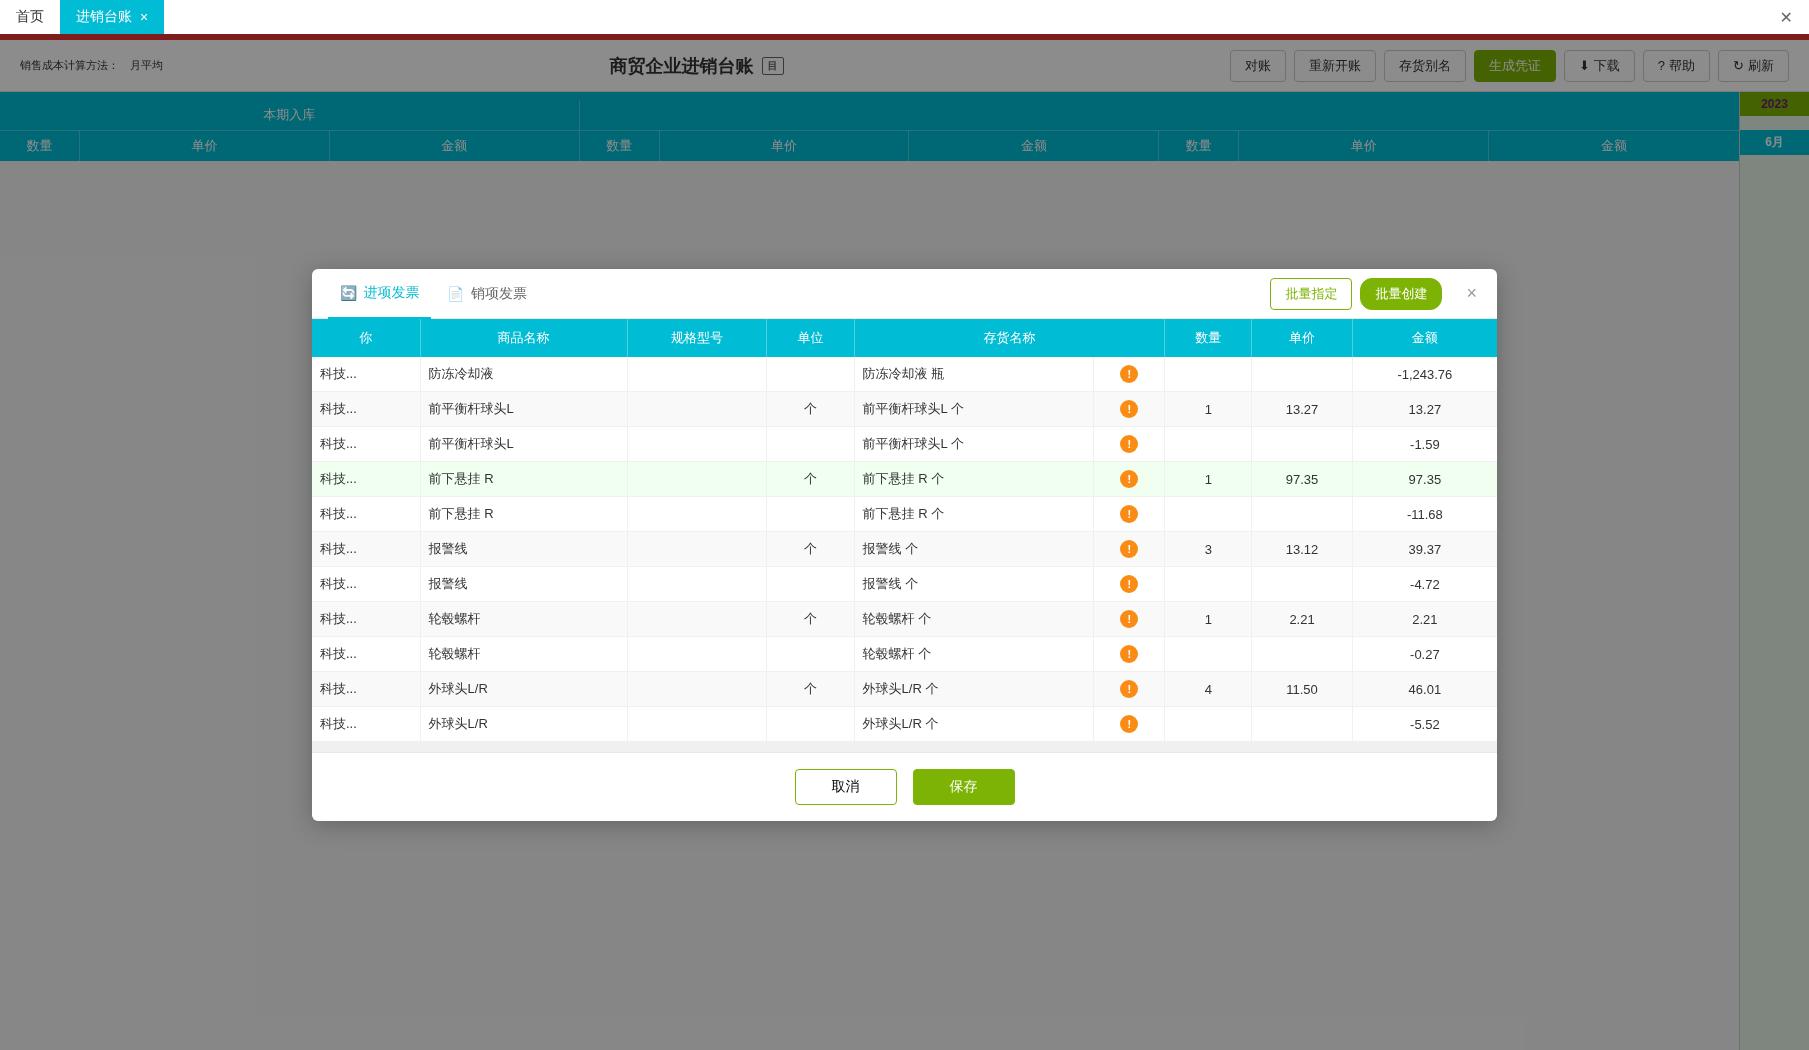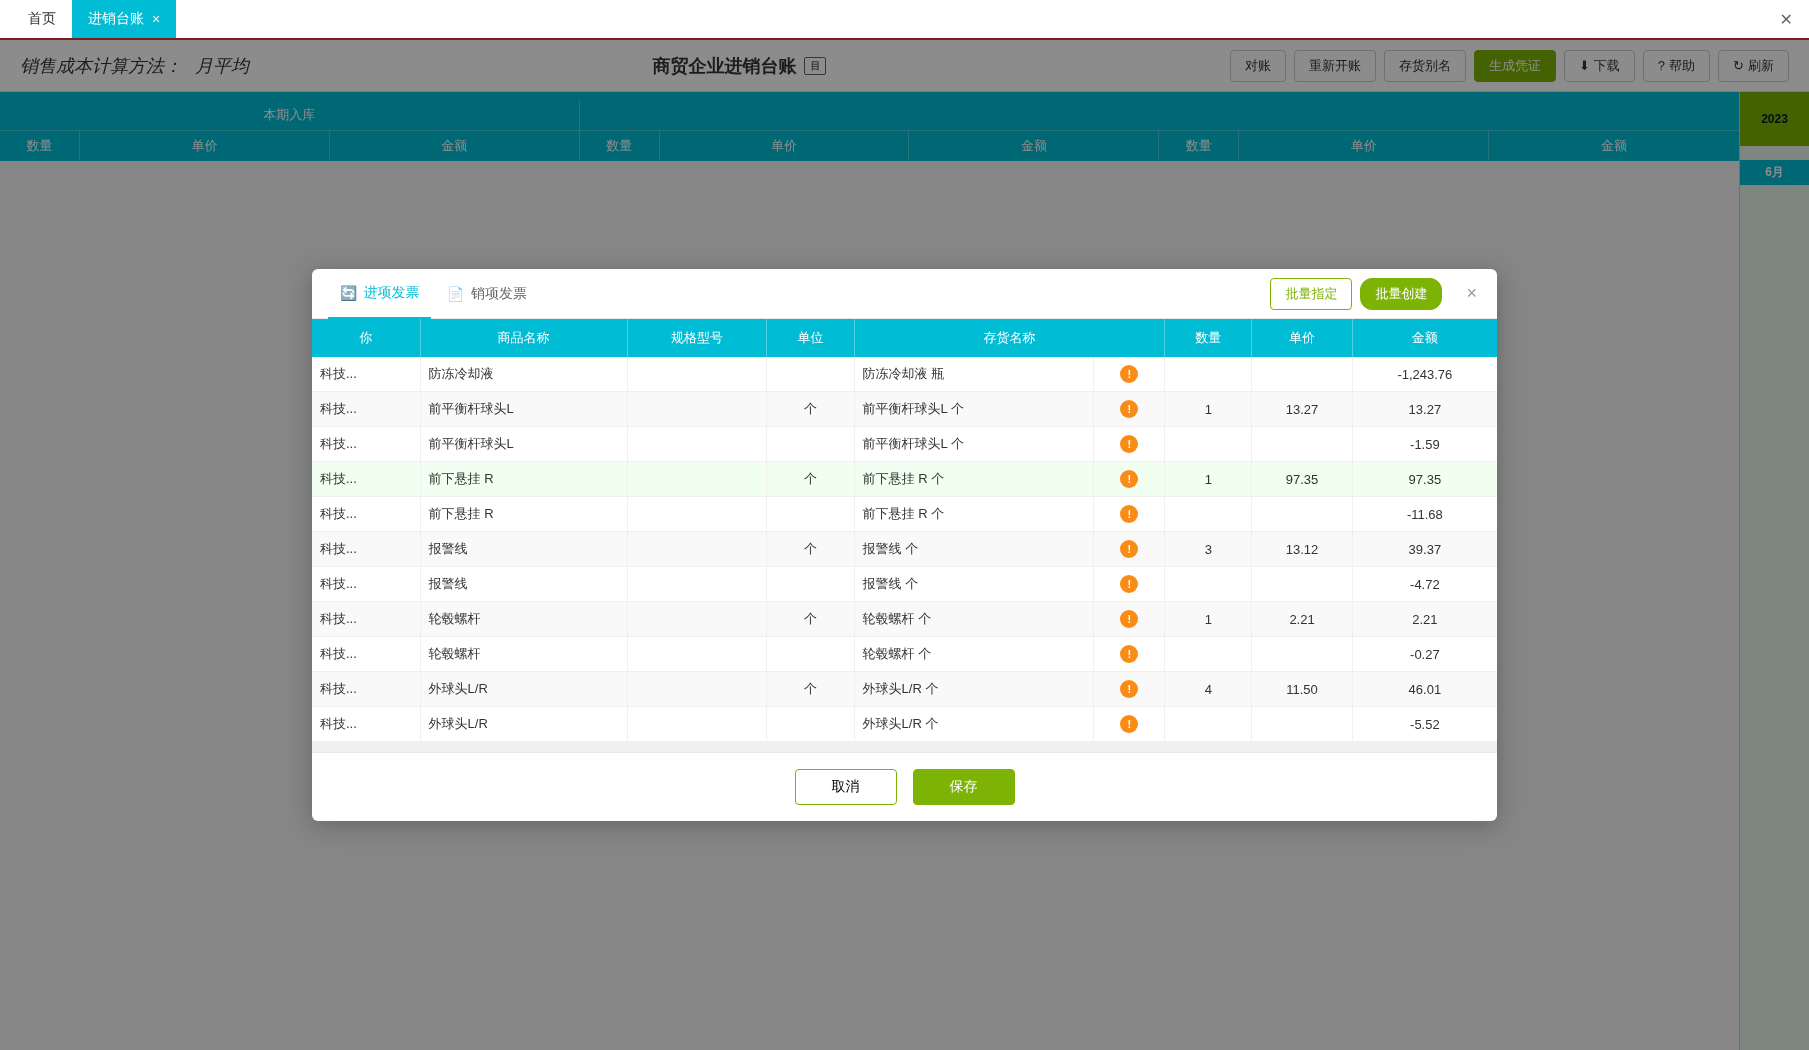--- a/index.html
+++ b/index.html
@@ -1,29 +1,29 @@
 <!DOCTYPE html>
 <html><head>
   <meta charset="utf-8">
   <style>
     * { box-sizing: border-box; margin: 0; padding: 0; }
     body { font-family: "Microsoft YaHei", "PingFang SC", sans-serif; font-size: 13px; background: #e8e8e8; overflow: hidden; width: 1809px; height: 1050px; }
 
     
-    .top-bar { display: flex; align-items: flex-end; height: 40px; background: #fff; border-bottom: 2px solid #7f1d1d; padding: 0 0 0 12px; }
+    .top-bar { display: flex; align-items: flex-end; height: 40px; background: #fff; border-bottom: 6px solid #7f1d1d; padding: 0 0 0 0; }
     .top-bar-home { padding: 0 16px; color: #333; font-size: 14px; cursor: pointer; height: 100%; display: flex; align-items: center; }
     .top-bar-tab { background: #00bcd4; color: #fff; padding: 0 16px; height: 100%; display: flex; align-items: center; gap: 8px; font-size: 14px; }
     .top-bar-x { margin-left: auto; padding: 0 16px; cursor: pointer; font-size: 16px; color: #666; height: 100%; display: flex; align-items: center; }
 
     
     .main-content { position: relative; background: #f5f5f5; width: 100%; height: calc(1050px - 40px); }
 
     
     .header-bar { display: flex; align-items: center; padding: 0 20px; height: 52px; background: #fff; border-bottom: 1px solid #e0e0e0; }
-    .cost-method { font-size: 18px; color: #333; font-style: italic; }
+    .cost-method { font-size: 11px; color: #333; }
     .cost-method span { color: #333; font-weight: normal; }
     .page-title { flex: 1; text-align: center; font-size: 18px; font-weight: bold; color: #333; display: flex; align-items: center; justify-content: center; gap: 8px; }
     .page-title-icon { width: 22px; height: 18px; border: 1.5px solid #666; border-radius: 2px; display: inline-flex; align-items: center; justify-content: center; font-size: 10px; color: #666; }
     .header-actions { display: flex; gap: 8px; align-items: center; }
     .btn { padding: 6px 14px; border-radius: 4px; border: 1px solid #ccc; background: #fff; cursor: pointer; font-size: 13px; color: #333; display: flex; align-items: center; gap: 4px; text-align: center; }
     .btn-primary-green { background: #7cb305; border-color: #7cb305; color: #fff; }
     .btn-outline { background: #fff; border: 1px solid #ccc; color: #333; }
 
     
     .modal-overlay { position: absolute; top: 0; left: 0; width: 100%; height: 100%; background: rgba(0,0,0,0.45); z-index: 100; display: flex; align-items: center; justify-content: center; }
@@ -122,21 +122,21 @@
         <div style="text-align:center; color:#fff; padding:6px 0; font-size:13px;">金额</div>
       </div>
     </div>
 
     <div style="width:70px; background:#5bc8c8; display:flex; flex-direction:column; align-items:center; justify-content:center; border-left:1px solid rgba(255,255,255,0.3);">
       <span style="color:#fff; font-size:12px; writing-mode:vertical-lr;">月份结</span>
     </div>
   </div>
 
   <div style="position:absolute; right:0; top:52px; width:70px; background:#e8f5e9; border-left:1px solid #ccc; height:calc(100% - 52px); z-index:1;">
-    <div style="background:#7cb305; color:#0f172a; text-align:center; padding:20px; font-size:12px; font-weight:bold;">2023</div>
+    <div style="background:#7cb305; color:#701a75; text-align:center; padding:5px; font-size:12px; font-weight:bold;">2023</div>
     <div style="background:#00bcd4; color:#fff; text-align:center; padding:4px; font-size:12px; font-weight:bold; margin-top:14px; cursor:pointer;">6月</div>
   </div>
 
   <div class="modal-overlay">
     <div class="modal">
 
       <div class="modal-header">
         <div class="tab-active">
           <span style="color:#00bcd4; font-size:14px;">🔄</span>
           <span>进项发票</span>

